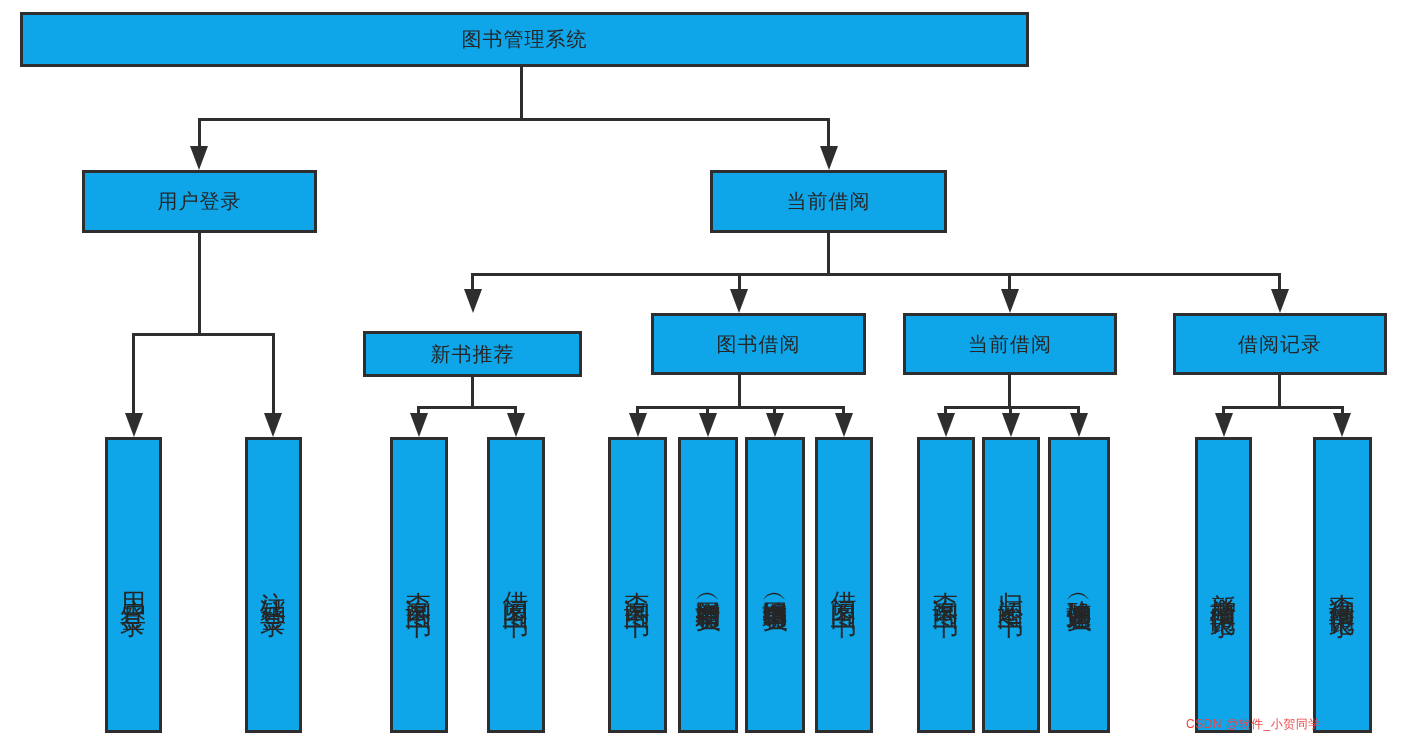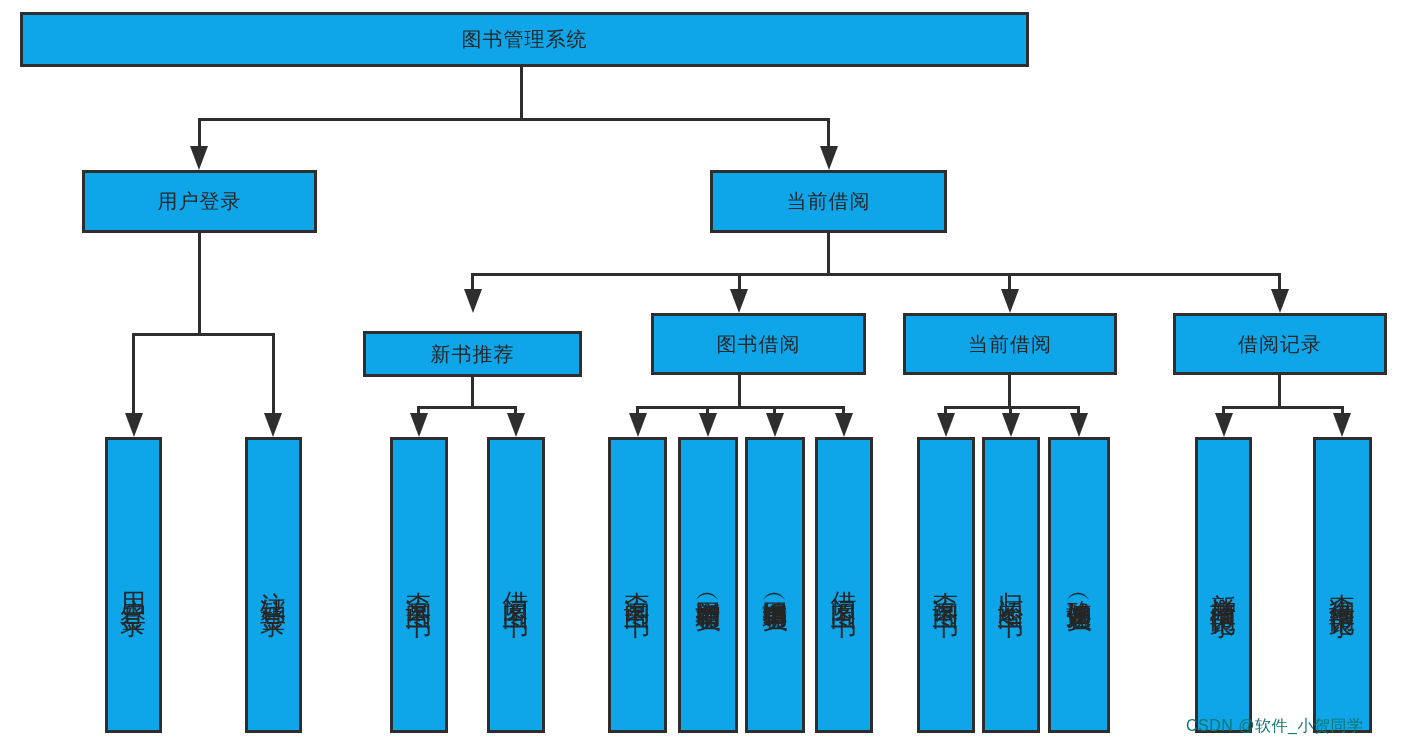--- a/index.html
+++ b/index.html
@@ -21,21 +21,21 @@
   .v-mid  { letter-spacing:4px; }
   .v-long { letter-spacing:1px; font-size:25px; }
   .line { position:absolute; background:#2e2e2e; z-index:1; }
   .arrow {
     position:absolute; width:0; height:0; z-index:1;
     border-left:9px solid transparent; border-right:9px solid transparent;
     border-top:24px solid #2e2e2e;
   }
   .watermark {
     position:absolute; left:1186px; top:716px; z-index:10;
-    font-size:16px; color:#0f766e; white-space:nowrap; letter-spacing:0.5px;
+    font-size:12px; color:#ef4444; white-space:nowrap; letter-spacing:0.5px;
   }
 </style>
 </head>
 <body>
 
 <div class="canvas">
 
   <div class="node h-node" style="left:20px; top:12px; width:1009px; height:55px;">图书管理系统</div>
 
   <div class="node h-node" style="left:82px; top:170px; width:235px; height:63px;">用户登录</div>

